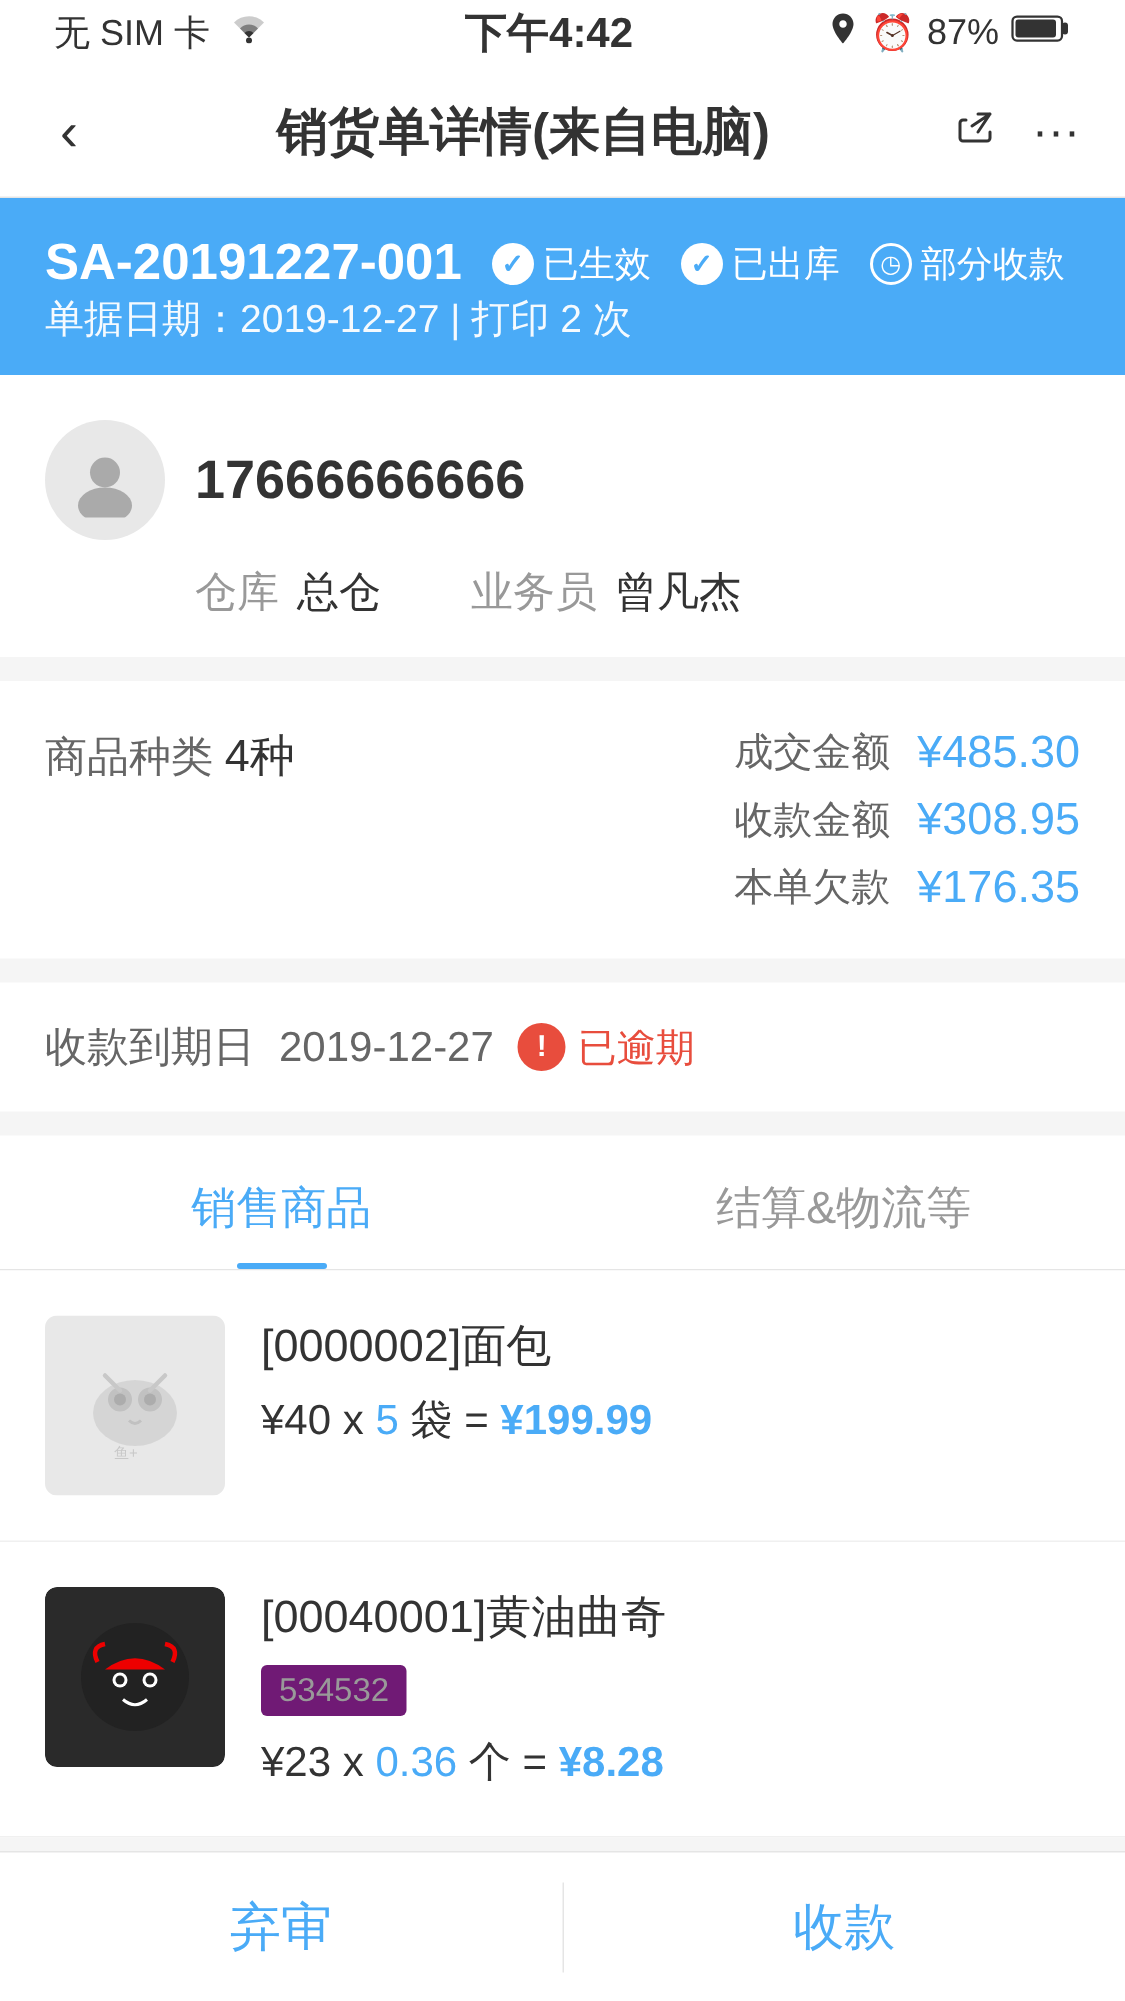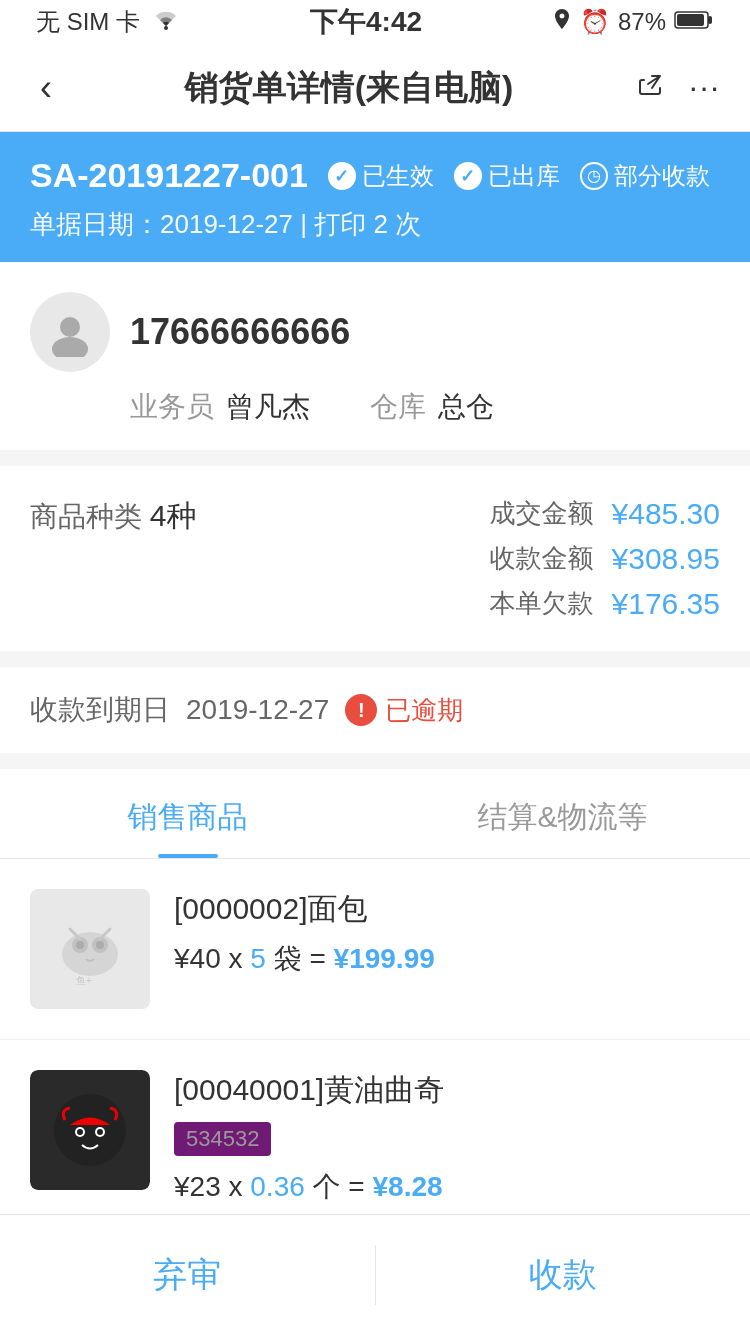--- a/index.html
+++ b/index.html
@@ -62,21 +62,20 @@
 
     
     .order-header {
       background: #4AABF7;
       padding: 24px 30px 20px;
     }
     .order-id-row {
       display: flex;
       align-items: center;
       gap: 20px;
-      margin-bottom: 12px;
       flex-wrap: wrap;
     }
     .order-id {
       font-size: 34px;
       font-weight: 700;
       color: #fff;
     }
     .status-badge {
       display: flex;
       align-items: center;
@@ -291,21 +290,21 @@
       color: #333;
     }
     .product-price .total { color: #4AABF7; font-weight: 600; }
 
     
     .bottom-bar {
       position: fixed;
       bottom: 0;
       left: 0;
       width: 750px;
-      height: 120px;
+      height: 100px;
       background: #fff;
       border-top: 1px solid #e5e5e5;
       display: flex;
       align-items: center;
     }
     .bottom-btn {
       flex: 1;
       text-align: center;
       font-size: 34px;
       font-weight: 500;
@@ -410,26 +409,26 @@
     <div class="avatar">
       <svg viewBox="0 0 50 50" fill="none">
         <circle cx="25" cy="20" r="10" fill="#aaa"></circle>
         <ellipse cx="25" cy="42" rx="18" ry="12" fill="#aaa"></ellipse>
       </svg>
     </div>
     <span class="customer-name">17666666666</span>
   </div>
   <div class="customer-meta">
     <div class="meta-item">
+      <span class="meta-label">仓库</span>
+      <span class="meta-value">总仓</span>
+    </div>
+    <div class="meta-item">
       <span class="meta-label">业务员</span>
       <span class="meta-value">曾凡杰</span>
-    </div>
-    <div class="meta-item">
-      <span class="meta-label">仓库</span>
-      <span class="meta-value">总仓</span>
     </div>
   </div>
 </div>
 
 <div class="stats-section">
   <div class="stats-left">
     <span>商品种类</span>
     <span class="stats-left-value"> </span><span class="stats-left-value">4种</span>
   </div>
   <div class="stats-right">

